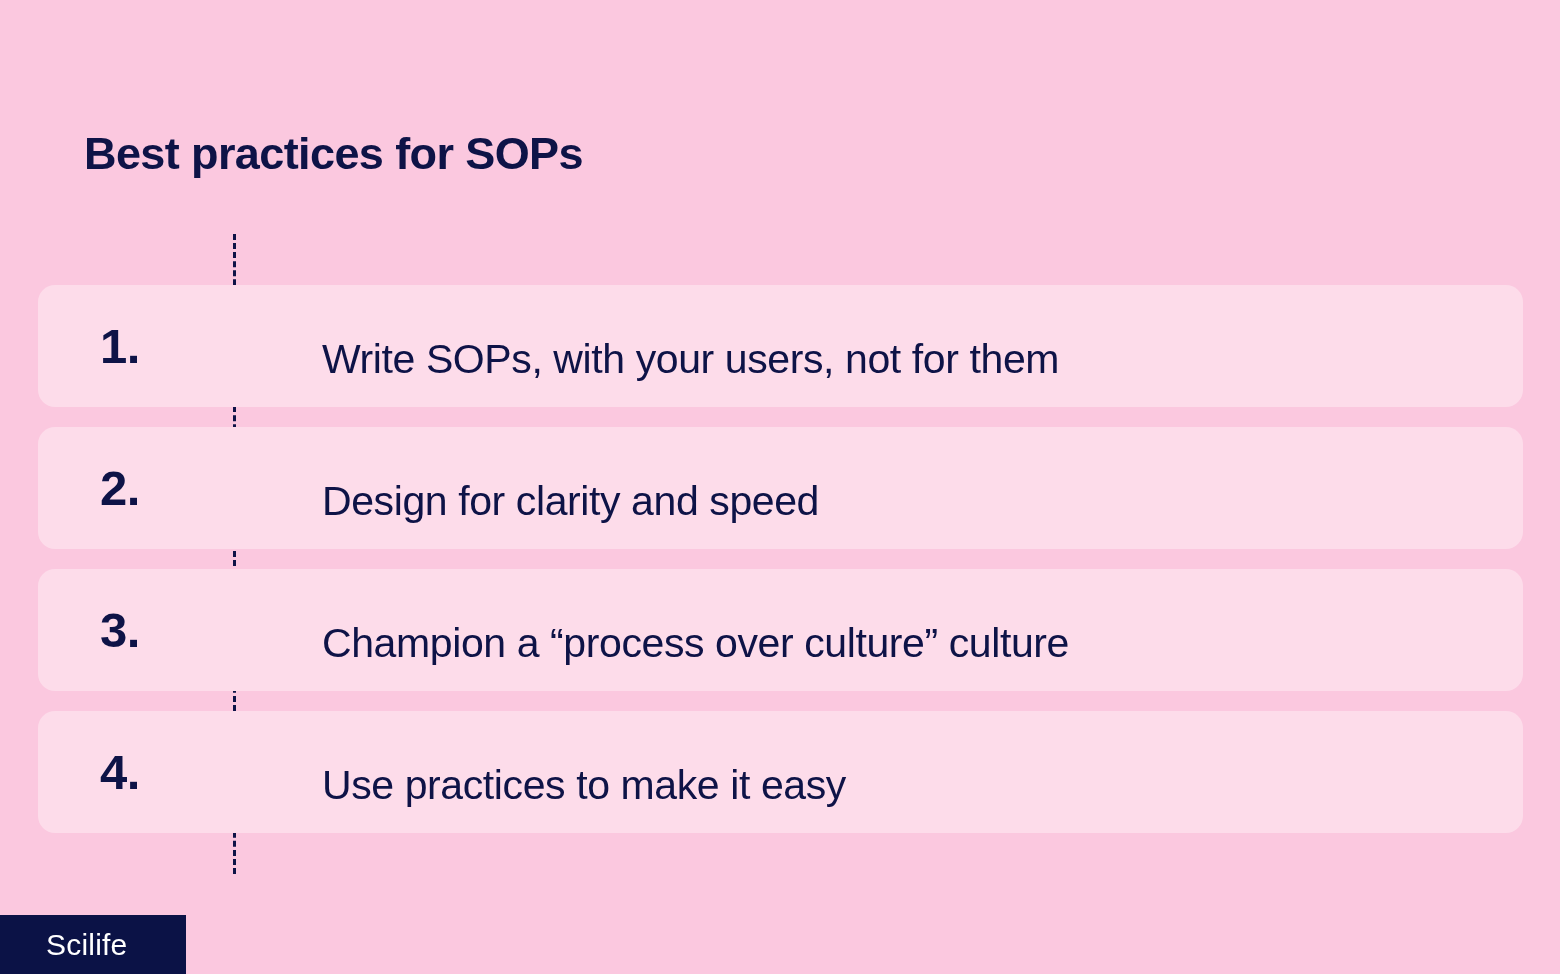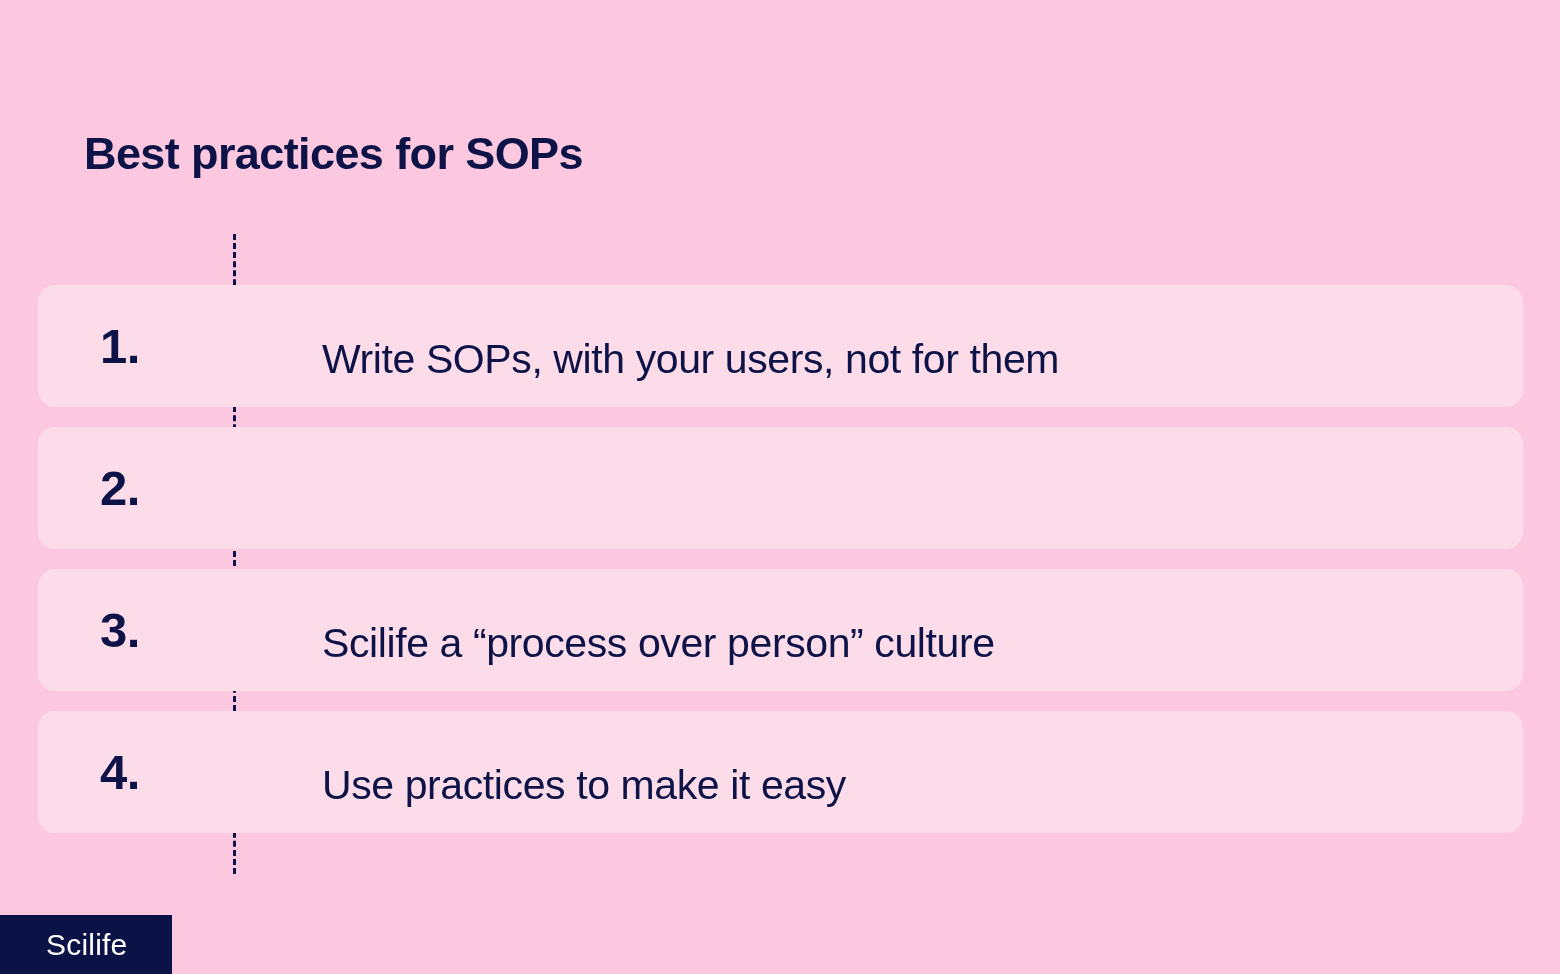--- a/index.html
+++ b/index.html
@@ -91,21 +91,21 @@
     width: 0;
     height: 640px;
     border-left: 3px dashed #0e1347;
   }
 
   
   .logo-badge {
     position: absolute;
     left: 0;
     bottom: 0;
-    width: 172px;
+    width: 186px;
     height: 59px;
     background: #0b1246;
     display: flex;
     align-items: center;
     text-align: center;
   }
 
   .logo-text {
     margin-left: 46px;
     color: #ffffff;
@@ -126,25 +126,26 @@
 
   <div class="practice-list">
 
     <div class="practice-row">
       <span class="practice-number">1.</span>
       <span class="practice-text">Write SOPs, with your users, not for them</span>
     </div>
 
     <div class="practice-row">
       <span class="practice-number">2.</span>
+      <span class="practice-text">Design for clarity and speed</span>
     </div>
 
     <div class="practice-row">
       <span class="practice-number">3.</span>
-      <span class="practice-text">Scilife a “process over person” culture</span>
+      <span class="practice-text">Champion a “process over culture” culture</span>
     </div>
 
     <div class="practice-row">
       <span class="practice-number">4.</span>
       <span class="practice-text">Use practices to make it easy</span>
     </div>
 
   </div>
 
   <div class="logo-badge">

